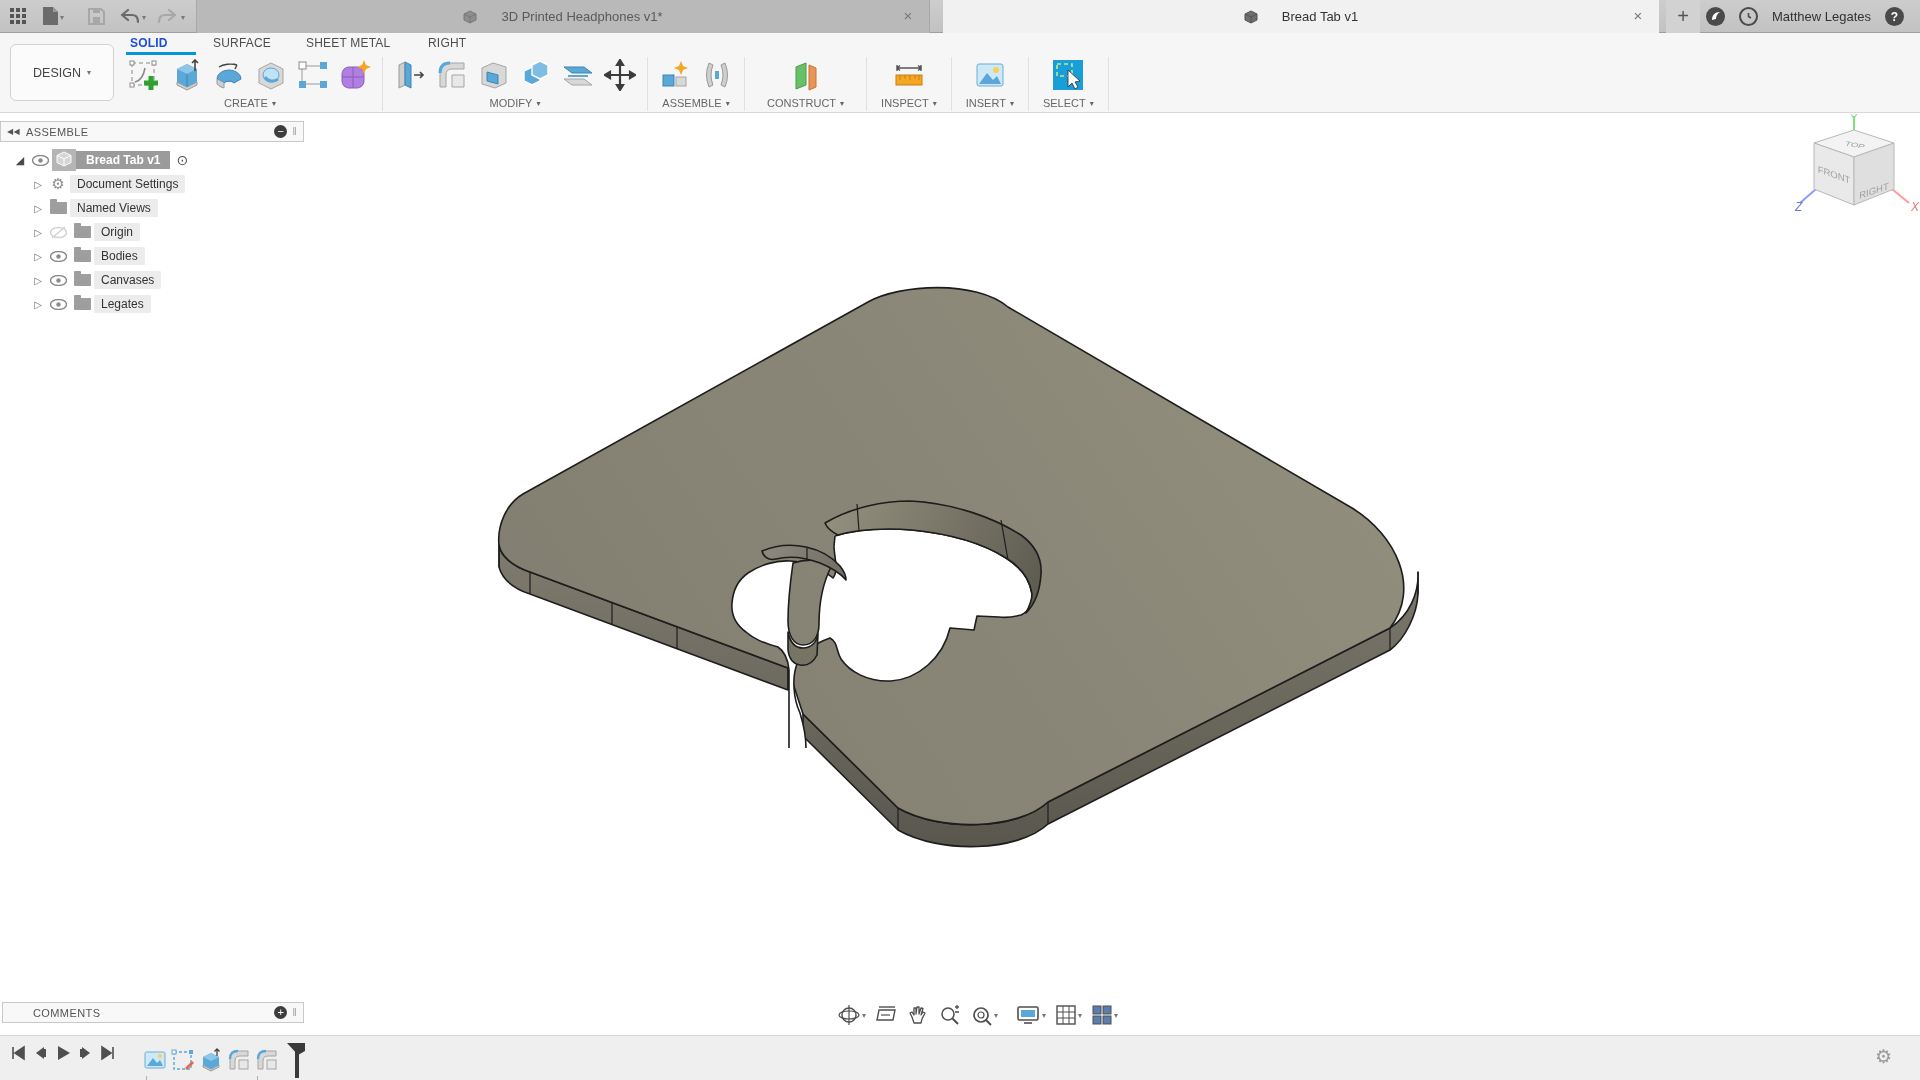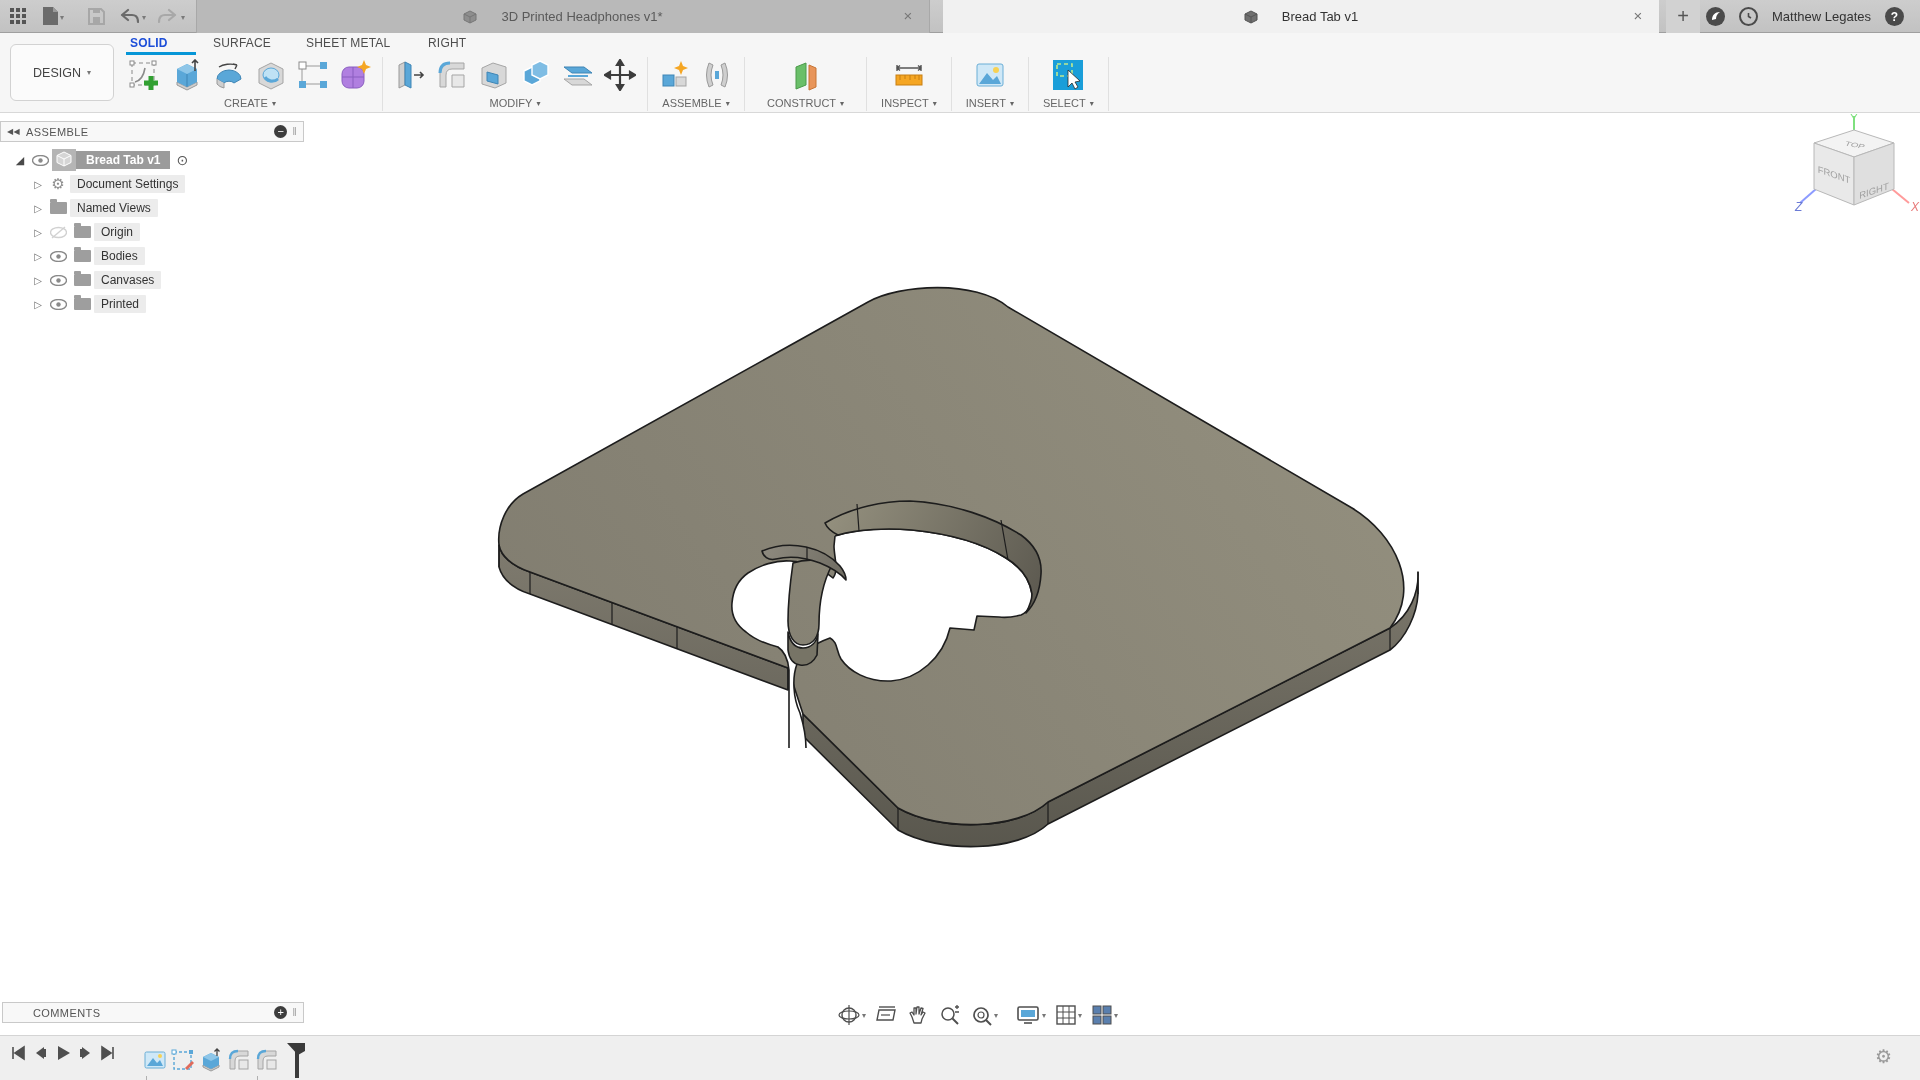--- a/index.html
+++ b/index.html
@@ -526,21 +526,21 @@
       <span class="tri" style="margin-left:30px">▷</span>
       <span class="eye-slot">
         <svg width="17" height="11">
             <ellipse cx="8.5" cy="5.5" rx="8" ry="5" fill="none" stroke="#8a8a8a" stroke-width="1.4"></ellipse>
             <circle cx="8.5" cy="5.5" r="2.2" fill="#8a8a8a"></circle>
           </svg>
       </span>
       <span class="icon-slot">
           <span class="folder"></span>
         </span>
-      <span class="chip">Printed</span>
+      <span class="chip">Legates</span>
     </div>
   </div>
 
   <div class="viewcube">
     <svg width="130" height="118">
       <line x1="64" y1="18" x2="64" y2="4" stroke="#7ee07e" stroke-width="2"></line>
       <text x="64" y="10" text-anchor="middle" font-size="11" fill="#7ee07e">Y</text>
       <line x1="26" y1="77" x2="10" y2="91" stroke="#8c9bff" stroke-width="2"></line>
       <text x="5" y="99" font-size="12" fill="#6b7bd6" font-style="italic">Z</text>
       <line x1="102" y1="77" x2="119" y2="91" stroke="#ff9b9b" stroke-width="2"></line>

